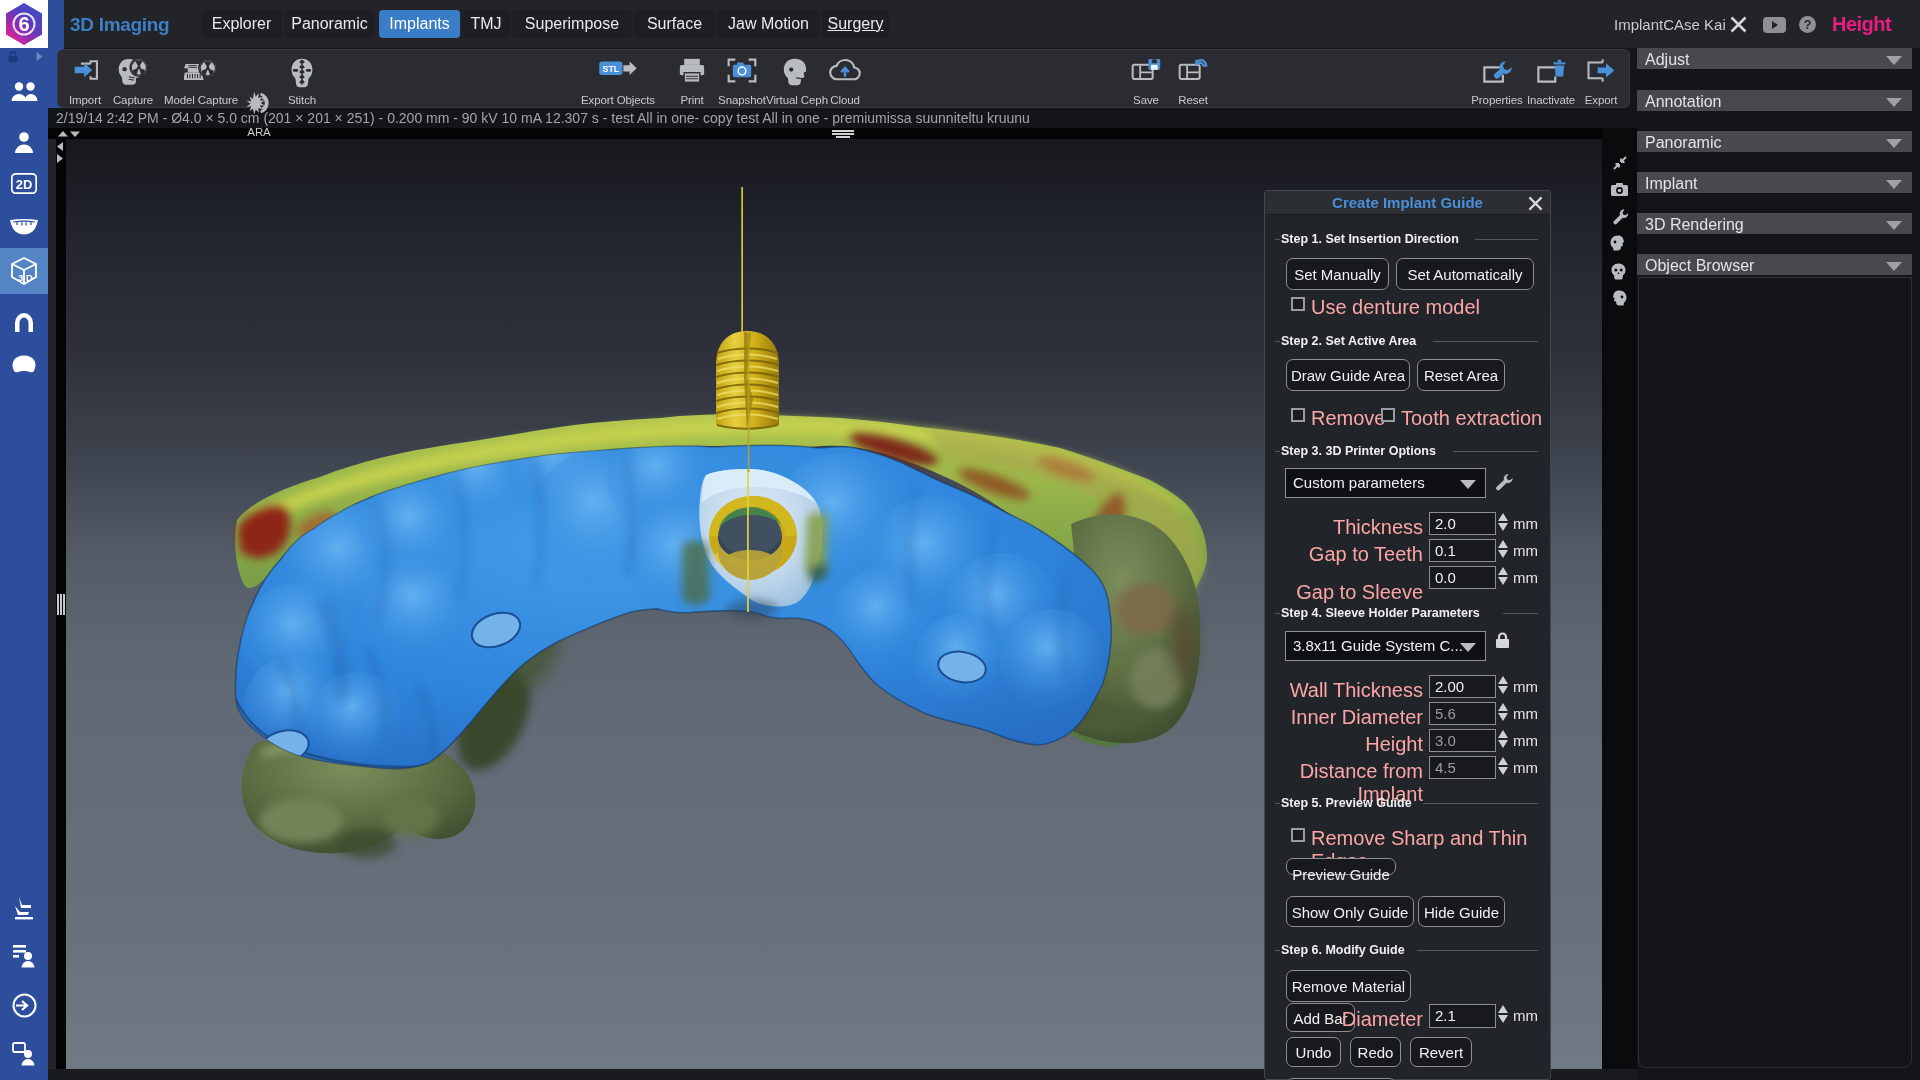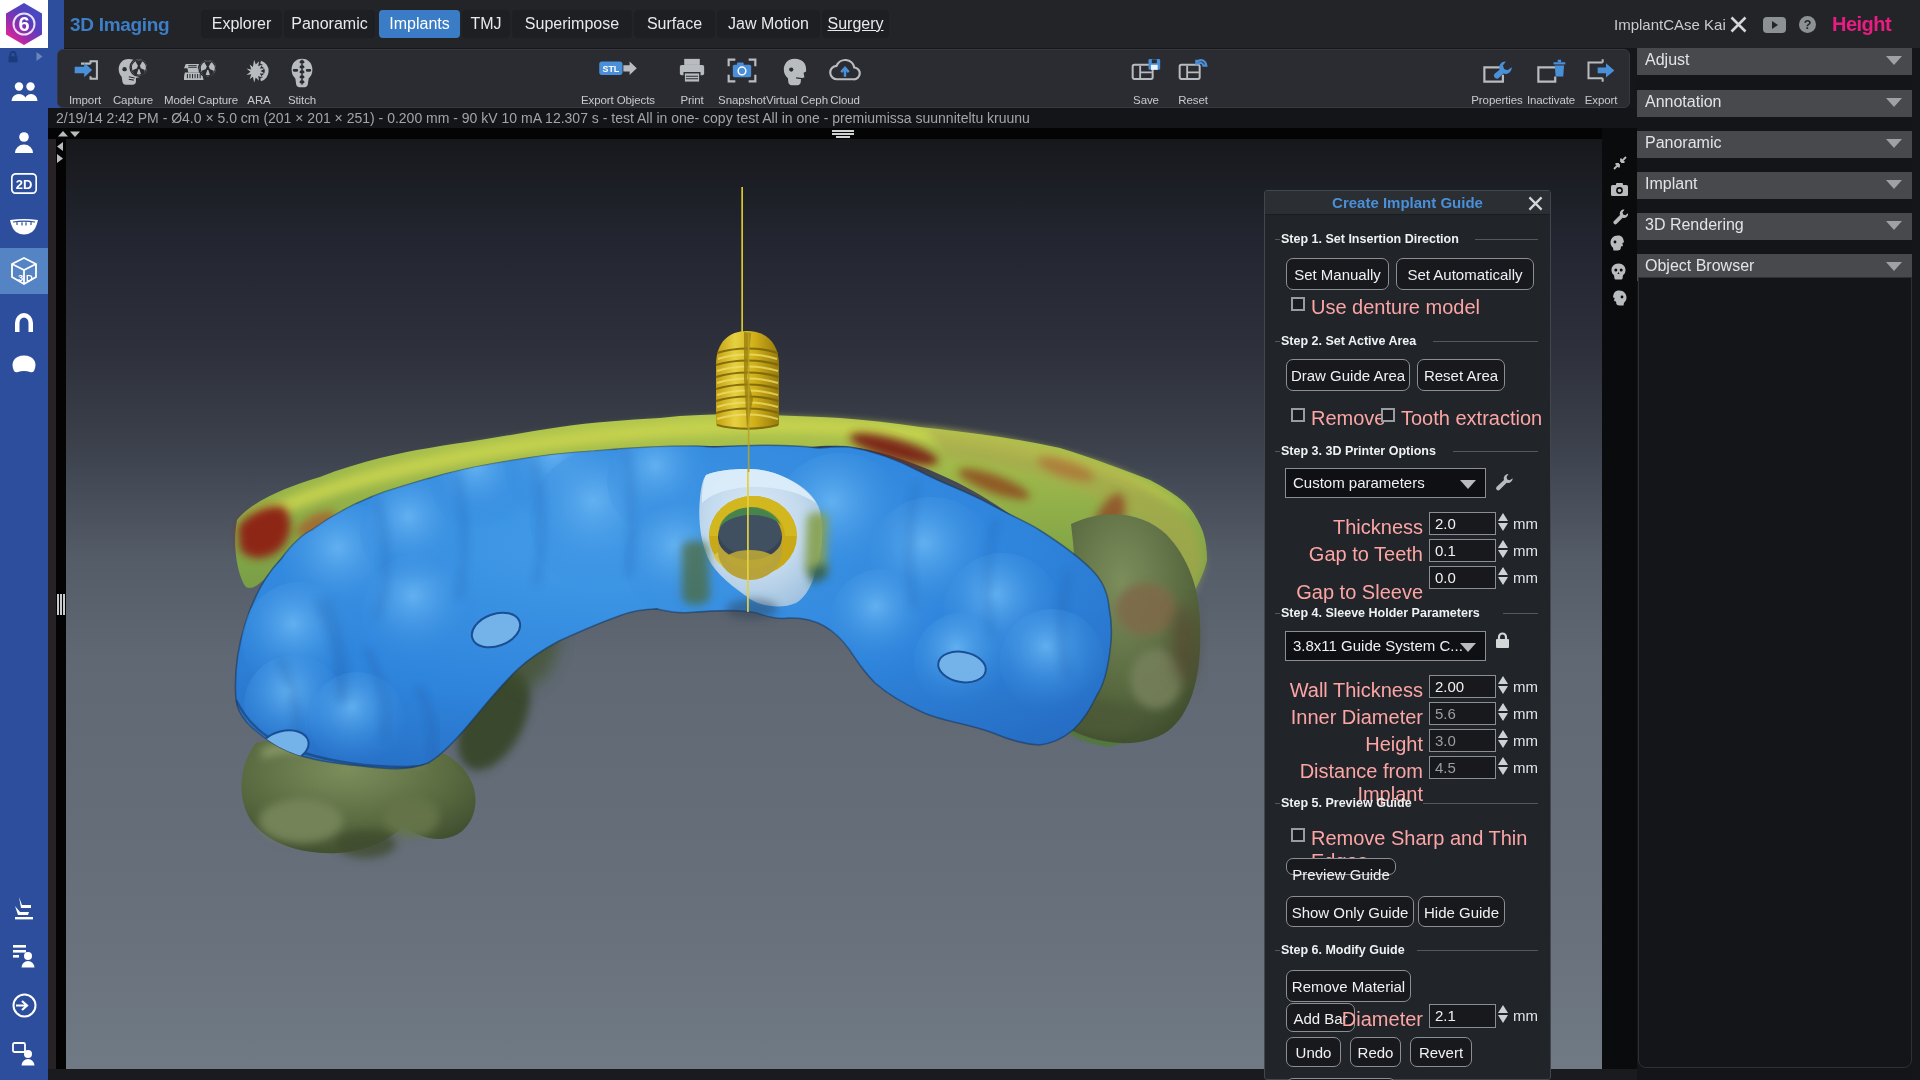--- a/index.html
+++ b/index.html
@@ -29,21 +29,21 @@
   #blackframe{left:48px;top:128px;width:1554px;height:11px;background:#040404;}
   #leftstrip{left:56px;top:128px;width:10px;height:941px;background:#040404;}
   #gutter{left:48px;top:108px;width:8px;height:972px;background:#262226;}
   
   #viewport{left:66px;top:139px;width:1536px;height:930px;
     background:linear-gradient(180deg,#17181c 0%,#242732 12%,#2e313c 23%,#3a3f4a 32%,#545c68 45%,#5f6873 56%,#626b76 67%,#656e79 78%,#69727d 88%,#707a85 100%);}
   #rightstrip{left:1602px;top:128px;width:35px;height:952px;background:#0a0b0d;}
   #bottombar{left:48px;top:1069px;width:1589px;height:11px;background:#1a1b1e;}
   
   #rpanel{left:1637px;top:48px;width:275px;height:1032px;background:#131518;}
-  .rhead{position:absolute;left:0;width:275px;height:27px;background:#47494d;color:#e2e3e4;
+  .rhead{position:absolute;left:0;width:275px;height:21px;background:#47494d;color:#e2e3e4;
      font-size:16px;line-height:23px;padding-left:8px;}
   .rhead .tri{position:absolute;right:10px;top:8px;width:0;height:0;
      border-left:8px solid transparent;border-right:8px solid transparent;border-top:9px solid #9fa2a5;}
   #rpanelbottom{left:1638px;top:277px;width:274px;height:791px;border:1px solid #2e3033;border-radius:0 0 8px 8px;background:#131518;}
   
   #dialog{left:1264px;top:190px;width:287px;height:890px;background:#212429;
      border:1px solid #43464c;border-radius:3px;color:#e8e9ea;font-size:15px;}
   #dtitle{left:0;top:0;width:285px;height:24px;background:#2b2e33;border-bottom:1px solid #1a1c20;
      color:#4a90d8;font-weight:bold;font-size:15px;text-align:center;line-height:24px;}
   #dclose{right:7px;top:5px;width:15px;height:15px;}
@@ -532,21 +532,21 @@
       <path d="M1 17 h20 l2 9 h-24 Z" fill="#b9bcbf"></path>
       <path d="M4 19 v5 M7 19 v5 M10 19 v5 M13 19 v5 M16 19 v5 M19 19 v5" stroke="#2a2c31" stroke-width="1.2"></path>
       <path d="M5 9 h10 M5 11 h10" stroke="#2a2c31" stroke-width="1.1"></path>
       <circle cx="28" cy="12" r="10.5" fill="#b9bcbf" stroke="#2a2c31" stroke-width="1.6"></circle>
       <circle cx="28" cy="12" r="9" fill="none" stroke="#2a2c31" stroke-width="1.4"></circle>
       <circle cx="28" cy="12" r="2" fill="#2a2c31"></circle>
       <path d="M28 12 L24 5 a8 8 0 0 1 8 0 Z M28 12 L21 15 a8 8 0 0 0 4 6.5 Z M28 12 L35 15 a8 8 0 0 1 -4 6.5 Z" fill="#2a2c31"></path>
         </svg>
       <div class="lbl">Model Capture</div>
       </div>
-    <div class="tool" style="left:181px;width:40px;">
+    <div class="tool" style="left:181px;width:40px;margin-top:32px;">
         <svg width="26" height="26" viewBox="0 0 32 32">
       <path d="M10 2 l2 6 l4 -4 l-1 6 l5 -2 l-3 5 l6 0 l-5 3 l5 3 l-6 0 l3 5 l-5 -2 l1 6 l-4 -4 l-2 6 l-1.5 -7 l-4 3 l2 -6 l-6 1 l5 -4 l-5 -4 l6 1 l-2 -6 l4 3 Z" fill="#b9bcbf"></path>
       <path d="M18 5 a11.5 11.5 0 0 1 0 22 M20 9 a7.5 7.5 0 0 1 0 14" fill="none" stroke="#b9bcbf" stroke-width="3.4"></path>
         </svg>
       <div class="lbl">ARA</div>
       </div>
     <div class="tool" style="left:221px;width:46px;">
         <svg width="25" height="30" viewBox="0 0 30 36">
       <path d="M15 1 C7 1 2.5 7 2.5 14 c0 5 2 8 4.5 10.5 l1 7 c0.3 2 1.7 3.5 4 3.5 l6 0 c2.3 0 3.7 -1.5 4 -3.5 l1 -7 C25.5 22 27.5 19 27.5 14 27.5 7 23 1 15 1 Z" fill="#b9bcbf"></path>
       <g fill="#2a2c31">

